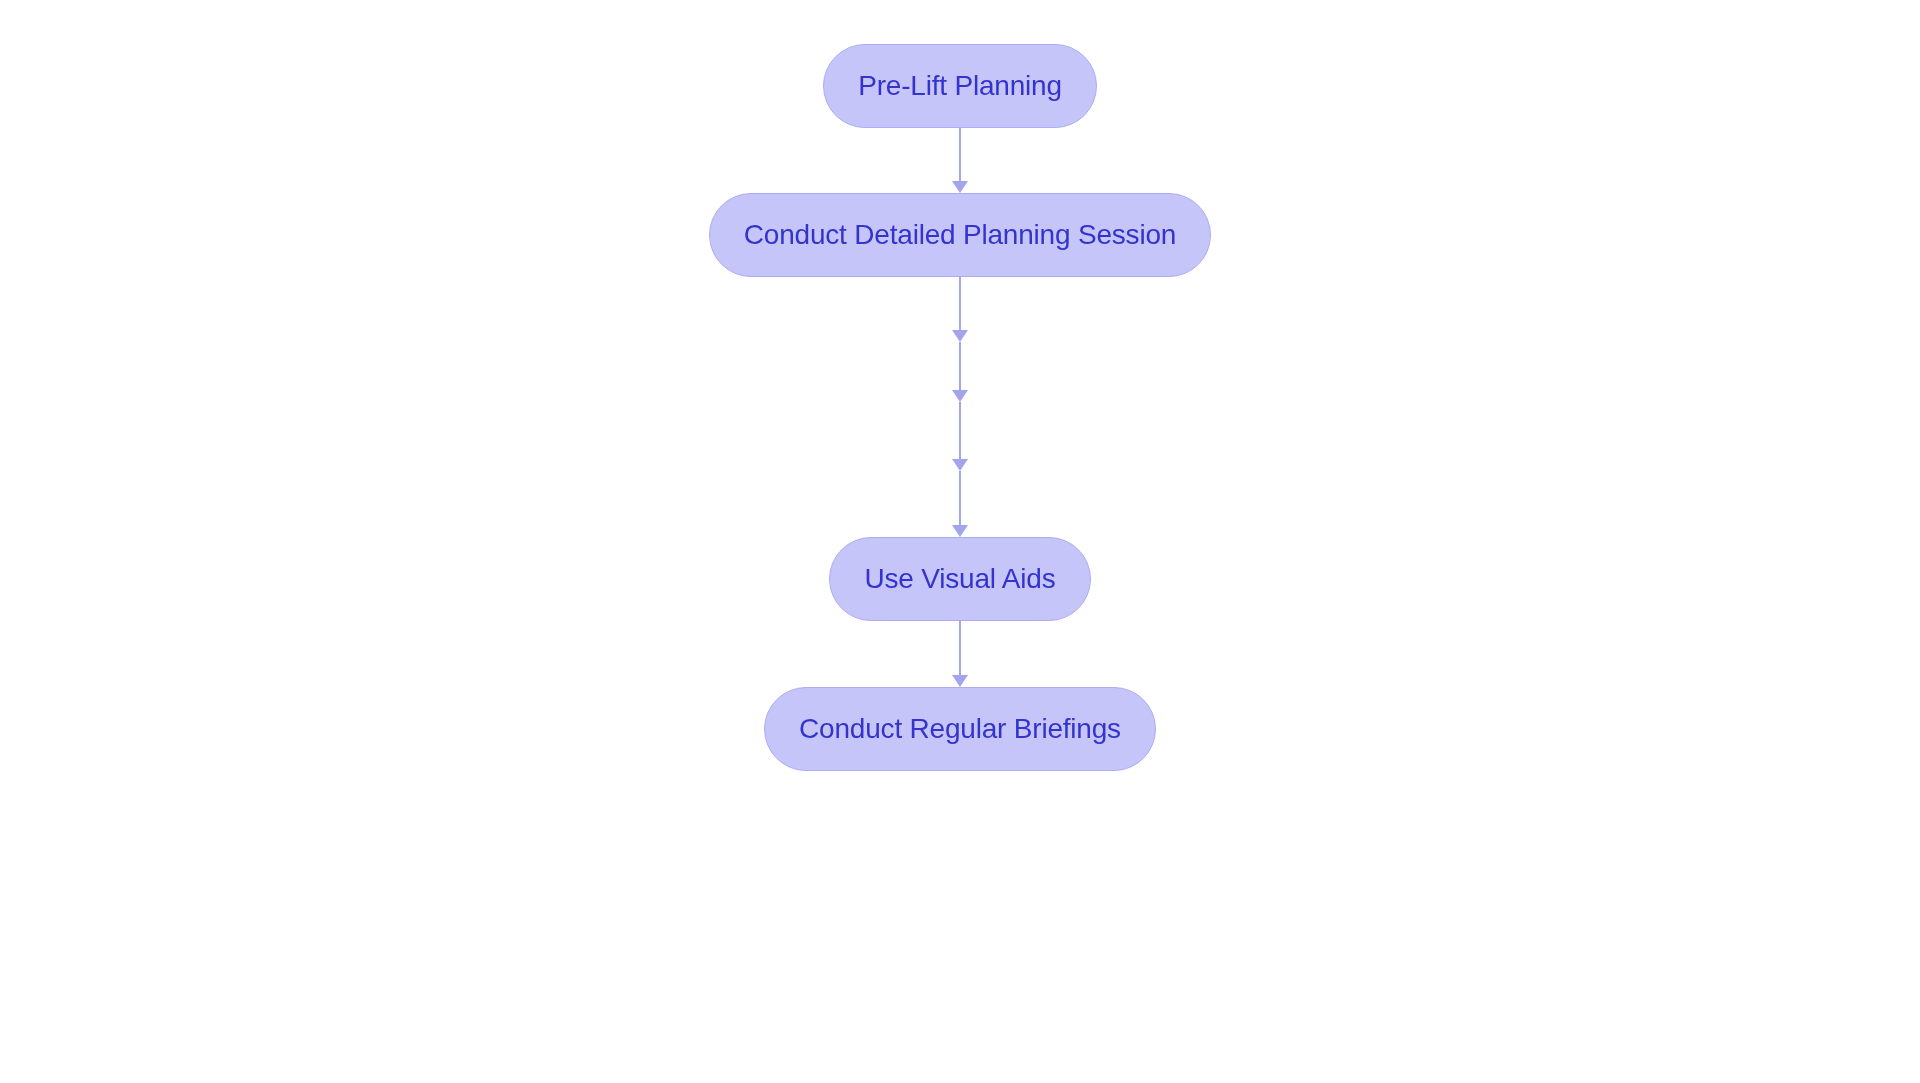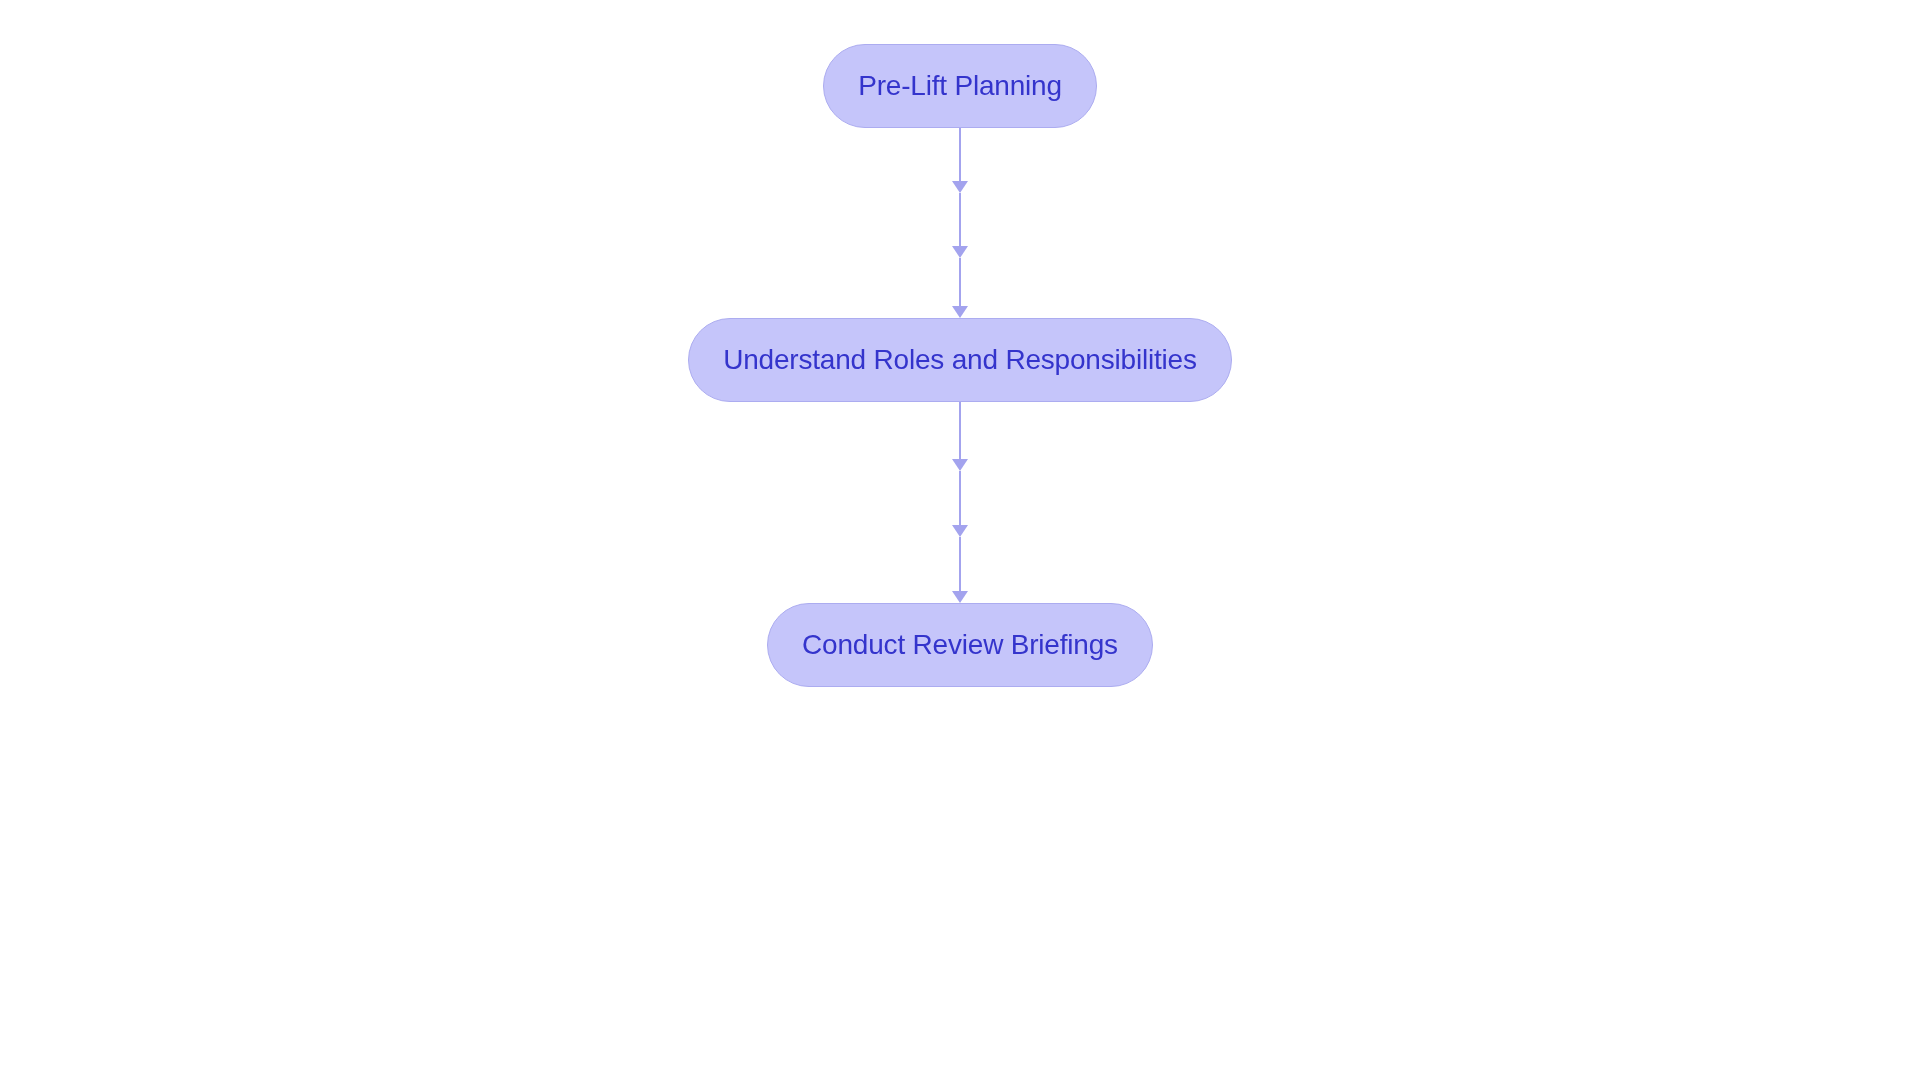--- a/index.html
+++ b/index.html
@@ -89,51 +89,54 @@
 
     <div class="node">
       <span class="node-label">Pre-Lift Planning</span>
     </div>
 
     <div class="connector">
       <div class="connector-line" style="height:54px"></div>
       <div class="connector-arrow"></div>
     </div>
 
+    <div class="node">
+      <span class="node-label">Conduct Detailed Planning Session</span>
+    </div>
 
     <div class="connector">
       <div class="connector-line" style="height:54px"></div>
       <div class="connector-arrow"></div>
     </div>
 
 
     <div class="connector">
       <div class="connector-line" style="height:49px"></div>
       <div class="connector-arrow"></div>
     </div>
 
-    <div class="node">
-      <span class="node-label">Understand Roles and Responsibilities</span>
-    </div>
 
     <div class="connector">
       <div class="connector-line" style="height:58px"></div>
       <div class="connector-arrow"></div>
     </div>
 
 
     <div class="connector">
       <div class="connector-line" style="height:55px"></div>
       <div class="connector-arrow"></div>
     </div>
 
+    <div class="node">
+      <span class="node-label">Use Visual Aids</span>
+    </div>
 
     <div class="connector">
       <div class="connector-line" style="height:55px"></div>
       <div class="connector-arrow"></div>
     </div>
 
     <div class="node">
-      <span class="node-label">Conduct Review Briefings</span>
+      <span class="node-label">Conduct Regular Briefings</span>
     </div>
 
   </div>
 </div>
 
 </body></html>

